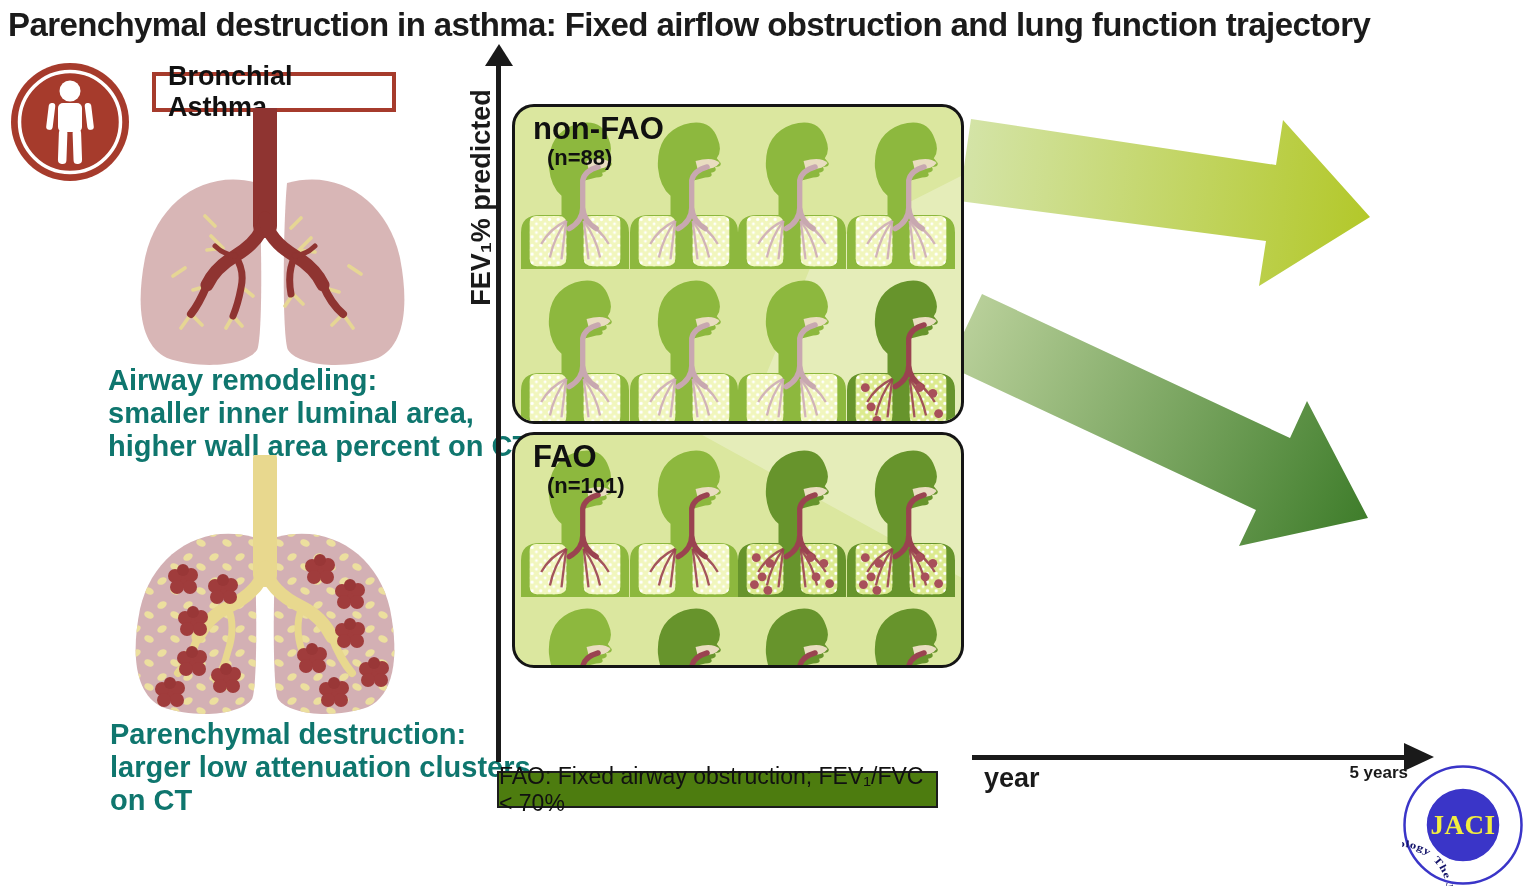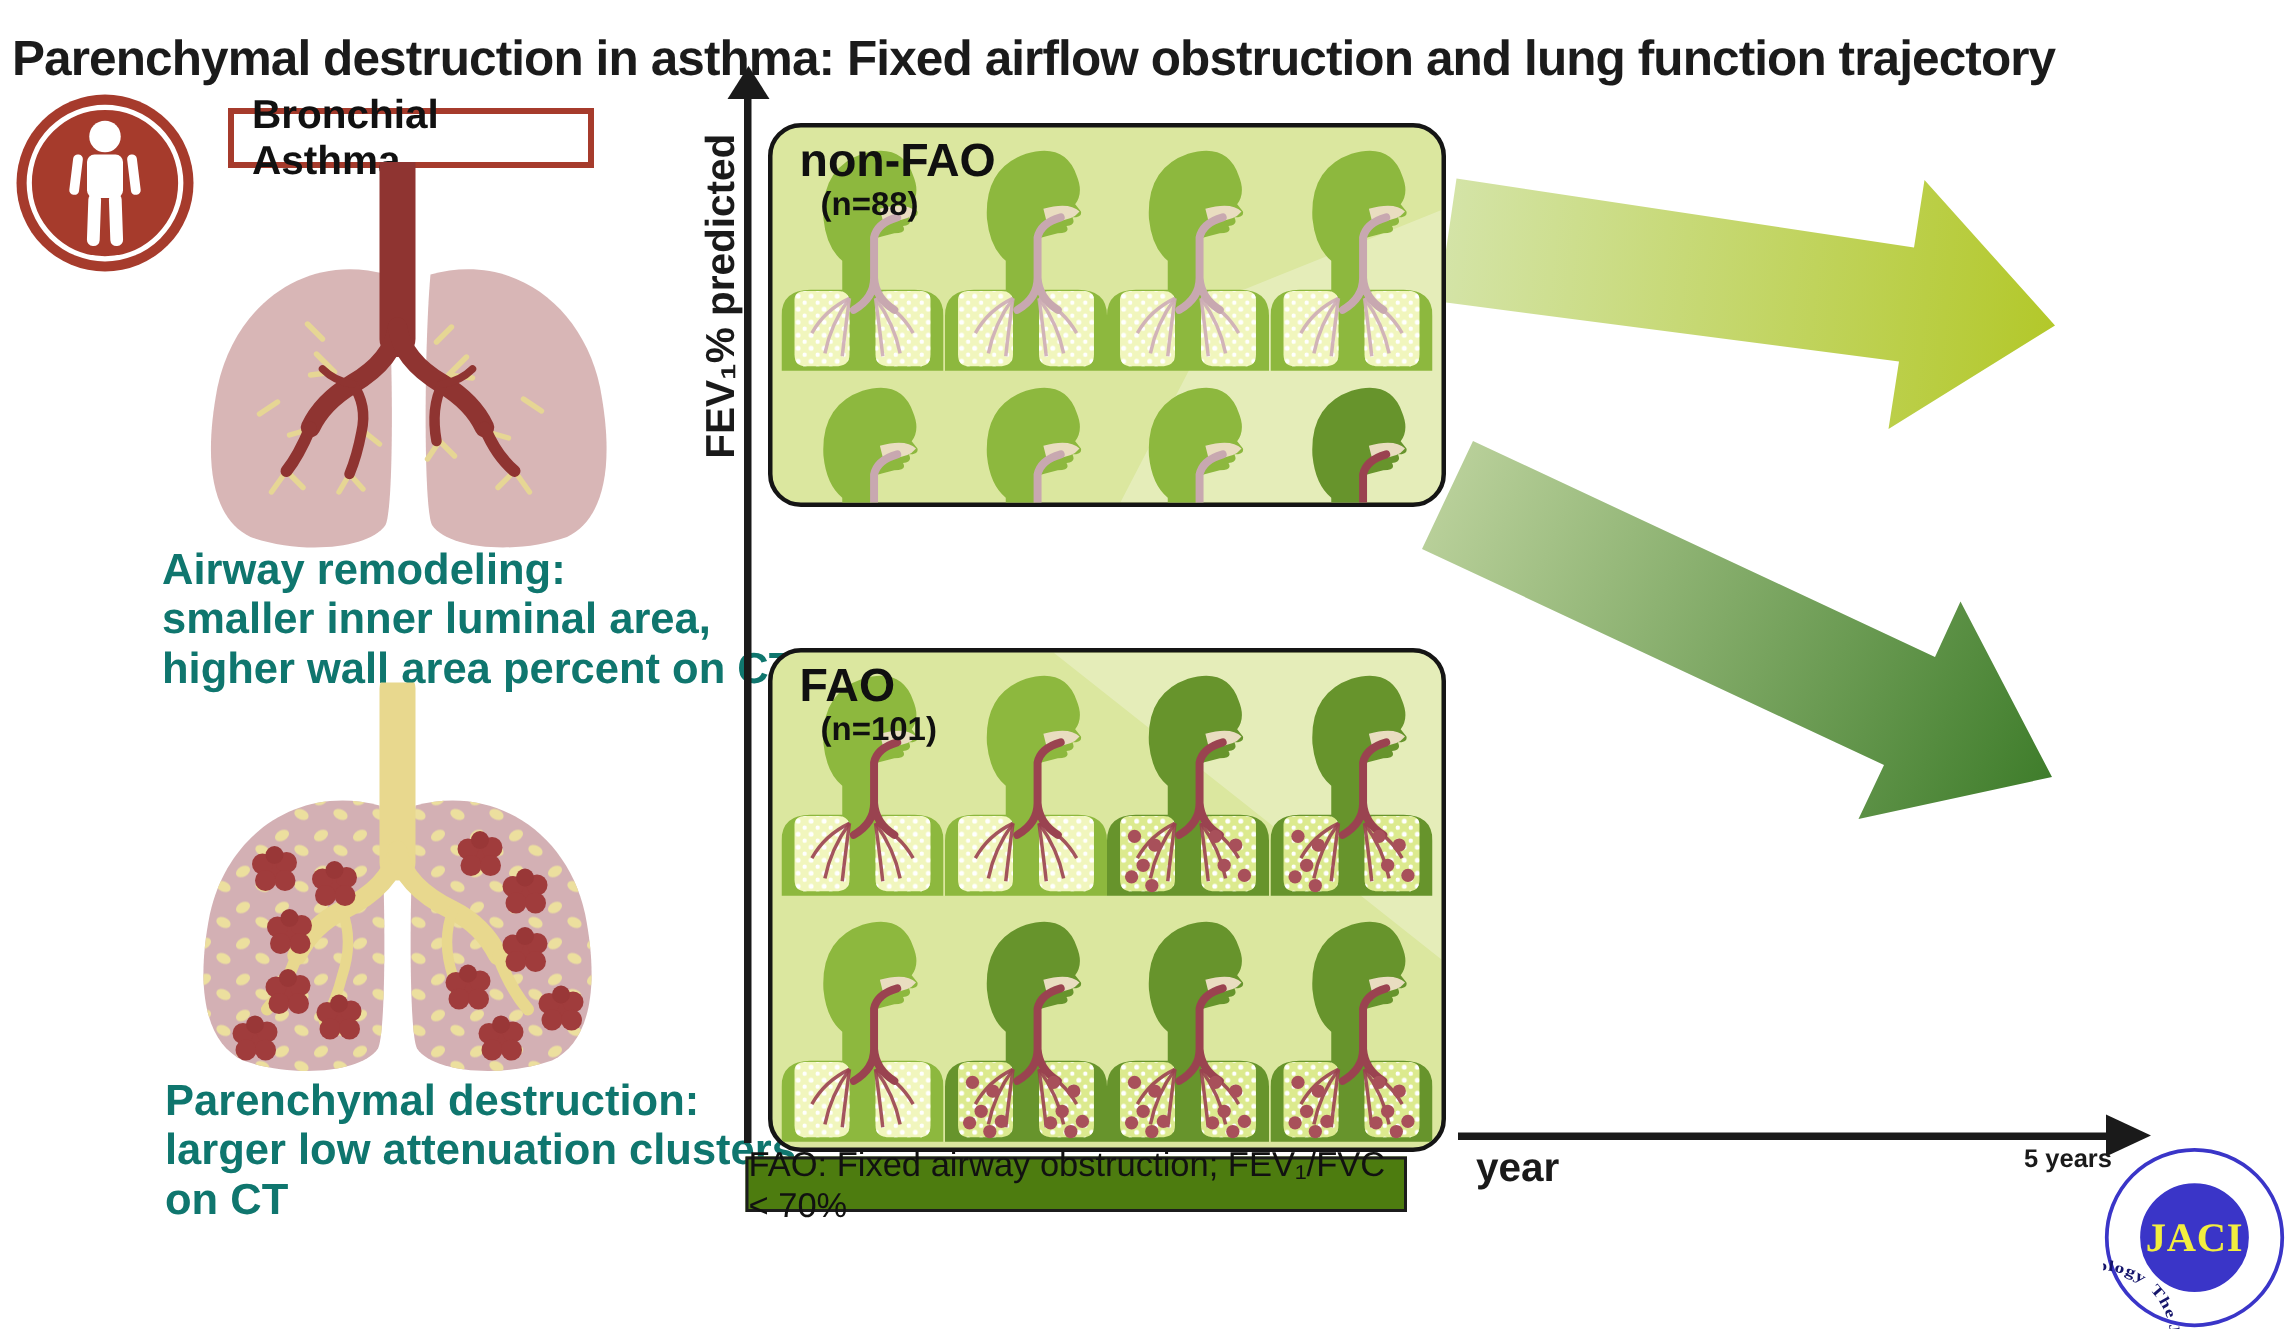--- a/index.html
+++ b/index.html
@@ -1,21 +1,21 @@
 <!DOCTYPE html>
 <html><head>
 <meta charset="utf-8">
 <style>
   html,body{margin:0;padding:0;}
   body{width:1527px;height:886px;position:relative;background:#fff;overflow:hidden;
        font-family:"Liberation Sans","DejaVu Sans",sans-serif;color:#1a1a1a;}
   .abs{position:absolute;}
 
   
-  #title{left:8px;top:20px;width:1515px;font-size:33px;font-weight:bold;letter-spacing:-0.6px;color:#1b1b1b;}
+  #title{left:8px;top:6px;width:1515px;font-size:33px;font-weight:bold;letter-spacing:-0.6px;color:#1b1b1b;}
 
   
   .caption{font-size:29px;font-weight:bold;line-height:1.13;white-space:pre-line;color:#0f766e;margin-left:20px;}
   #airway-caption{left:88px;top:364px;}
   #parenchyma-caption{left:90px;top:718px;}
 
   
   #condition-box{left:152px;top:72px;width:244px;height:40px;border:4px solid #a63b2c;background:#fff;
     display:flex;align-items:center;justify-content:center;box-sizing:border-box;}
   #condition-box span{font-size:27px;font-weight:bold;color:#111;margin-left:12px;}
@@ -27,22 +27,22 @@
   #y-axis-label{left:412px;top:181px;width:300px;text-align:center;font-size:27px;font-weight:bold;
      transform:rotate(-90deg);transform-origin:center;left:331px;top:182px;}
   #x-axis-line{left:972px;top:755px;width:436px;height:5px;}
   #x-axis-head{left:1404px;top:743px;width:0;height:0;border-top:14px solid transparent;border-bottom:14px solid transparent;border-left:30px solid #1a1a1a;}
   #x-label-start{left:984px;top:763px;font-size:27px;font-weight:bold;}
   #x-label-end{left:1260px;top:763px;width:148px;text-align:right;font-size:17px;font-weight:bold;}
 
   
   .group-box{width:452px;left:512px;border:3.5px solid #151515;border-radius:22px;background:#dbe79f;
      box-sizing:border-box;overflow:hidden;z-index:2;}
-  #box-nonFAO{top:82px;height:256px;padding-left:11px;}
-  #box-FAO{top:432px;height:336px;}
+  #box-nonFAO{top:104px;height:320px;padding-left:11px;}
+  #box-FAO{top:432px;height:236px;}
   .band{position:absolute;inset:0;background:rgba(255,255,255,0.28);}
   #band-nonFAO{clip-path:polygon(68% 45%,100% 22%,100% 100%,52% 100%);}
   #band-FAO{clip-path:polygon(42% 0%,100% 0%,100% 62%);}
   .rows{position:absolute;left:3px;right:3px;top:5px;bottom:3px;display:flex;flex-direction:column;justify-content:space-between;}
   .fig-row{display:flex;justify-content:space-between;padding:0 3px;height:158px;}
   .group-label{position:absolute;left:18px;top:6px;z-index:5;line-height:1;}
   .group-label .gname{font-size:31px;font-weight:bold;color:#101010;}
   .group-label .gn{font-size:22px;font-weight:600;color:#101010;margin-left:14px;margin-top:3px;}
 
   

